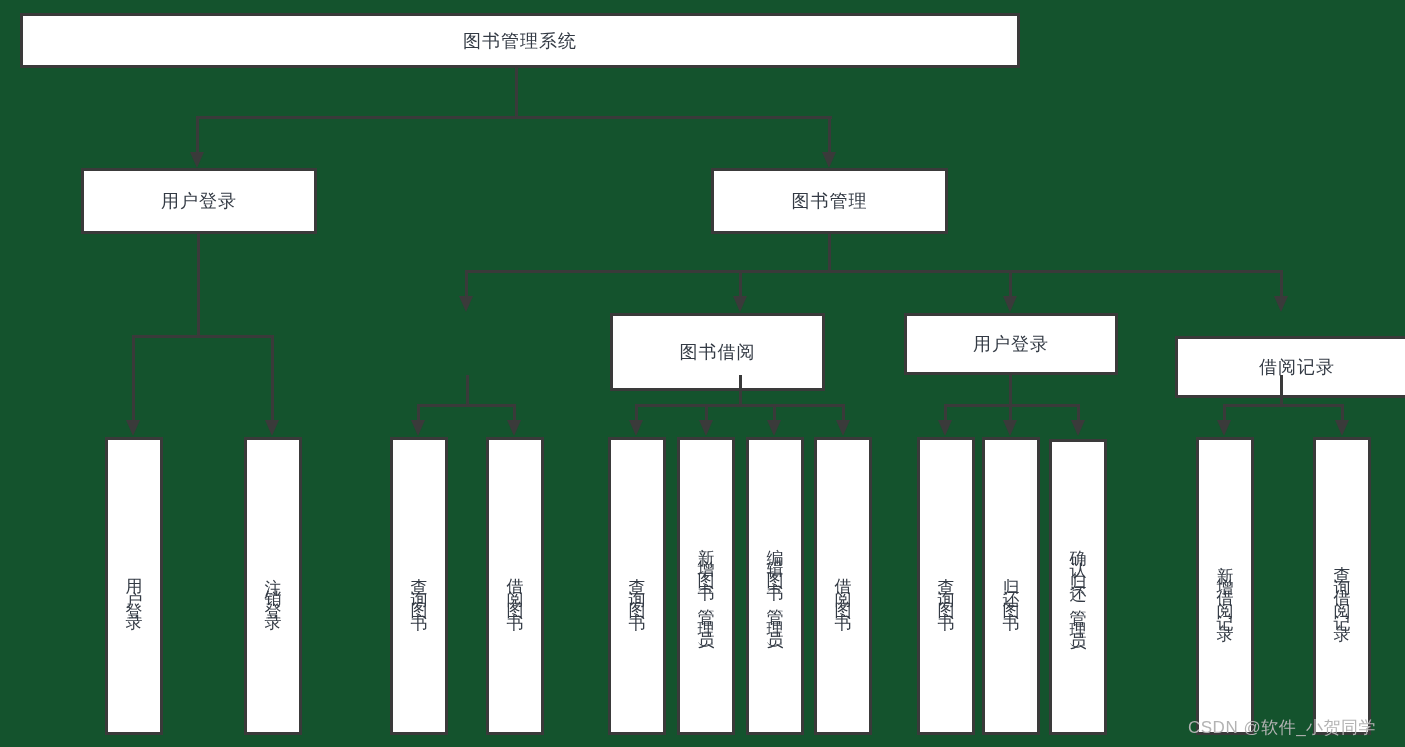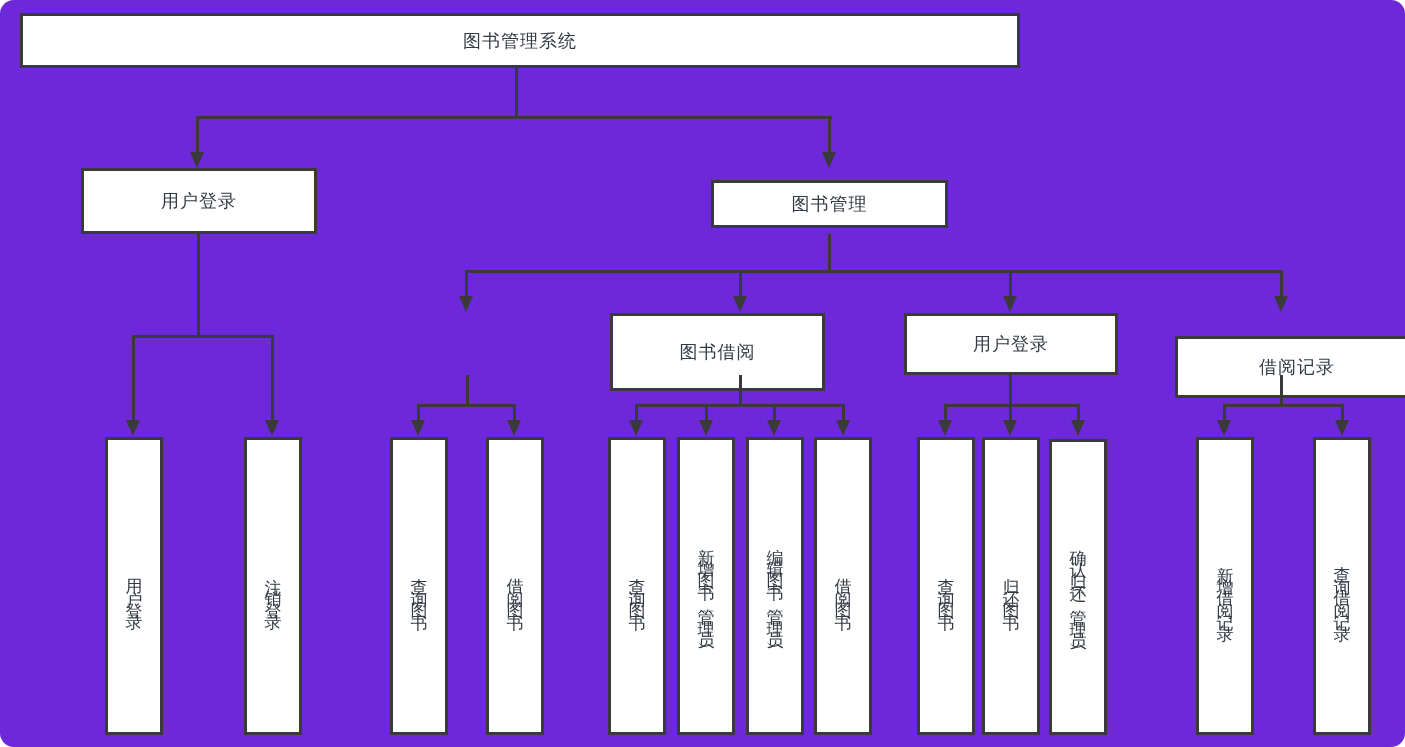--- a/index.html
+++ b/index.html
@@ -8,23 +8,22 @@
     background: #ffffff;
   }
   body {
     font-family: "Liberation Sans", sans-serif;
     color: #333333;
   }
   .canvas {
     position: relative;
     width: 1405px;
     height: 747px;
-    background: #6d28d9;
+    background: #14532d;
     overflow: hidden;
-    border-radius: 14px;
   }
   .box {
     position: absolute;
     box-sizing: border-box;
     border: 3px solid #3a3a3a;
     background: #ffffff;
     display: flex;
     align-items: center;
     justify-content: center;
     color: #333a44;
@@ -82,21 +81,21 @@
   <div class="vline" style="left:515px; top:68px; height:49px;"></div>
   <div class="hline" style="left:196px; top:116px; width:636px;"></div>
   <div class="vline" style="left:196px; top:116px; height:37px;"></div>
   <div class="ah" style="left:190px; top:152px;"></div>
   <div class="vline" style="left:828px; top:116px; height:37px;"></div>
   <div class="ah" style="left:822px; top:152px;"></div>
 
   <div class="box hbox" style="left:81px; top:168px; width:236px; height:66px;">
     <span>用户登录</span>
   </div>
-  <div class="box hbox" style="left:711px; top:180px; width:237px; height:48px;">
+  <div class="box hbox" style="left:711px; top:168px; width:237px; height:66px;">
     <span>图书管理</span>
   </div>
 
   <div class="vline" style="left:197px; top:234px; height:103px;"></div>
   <div class="hline" style="left:132px; top:335px; width:142px;"></div>
   <div class="vline" style="left:132px; top:335px; height:86px;"></div>
   <div class="ah" style="left:126px; top:420px;"></div>
   <div class="vline" style="left:271px; top:335px; height:86px;"></div>
   <div class="ah" style="left:265px; top:420px;"></div>
 
@@ -192,14 +191,15 @@
     <span>确认归还（管理员）</span>
   </div>
 
   <div class="box vbox" style="left:1196px; top:437px; width:58px; height:298px;">
     <span>新增借阅记录</span>
   </div>
   <div class="box vbox" style="left:1313px; top:437px; width:58px; height:298px;">
     <span>查询借阅记录</span>
   </div>
 
+  <div class="watermark">CSDN @软件_小贺同学</div>
 
 </div>
 
 </body></html>

